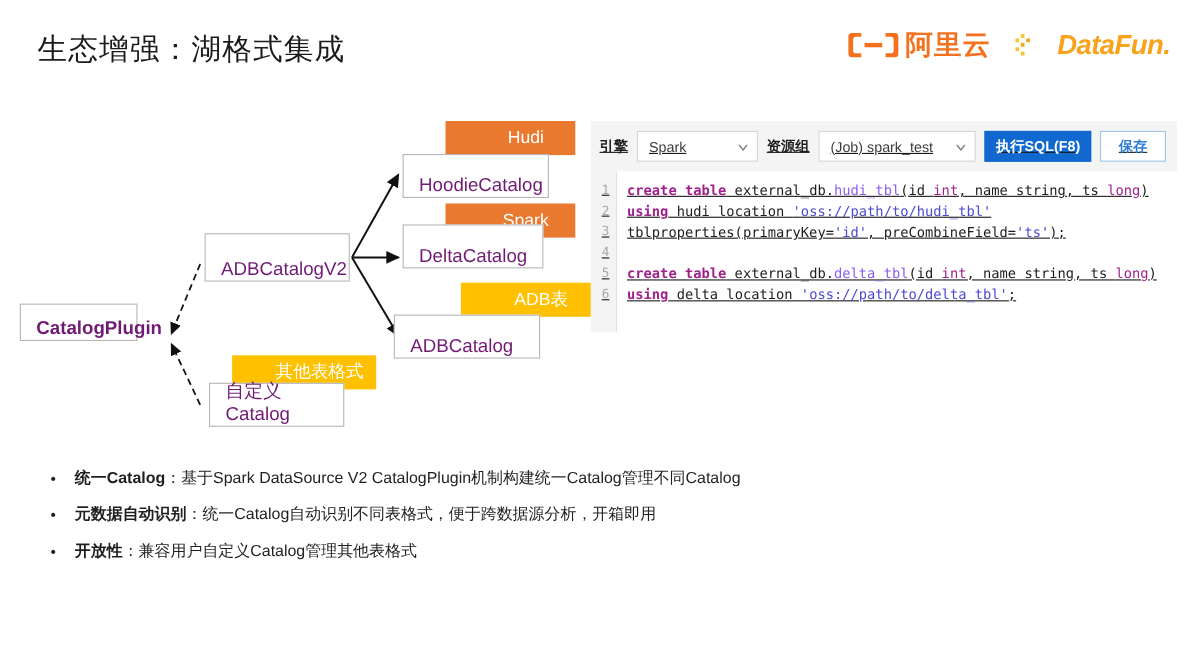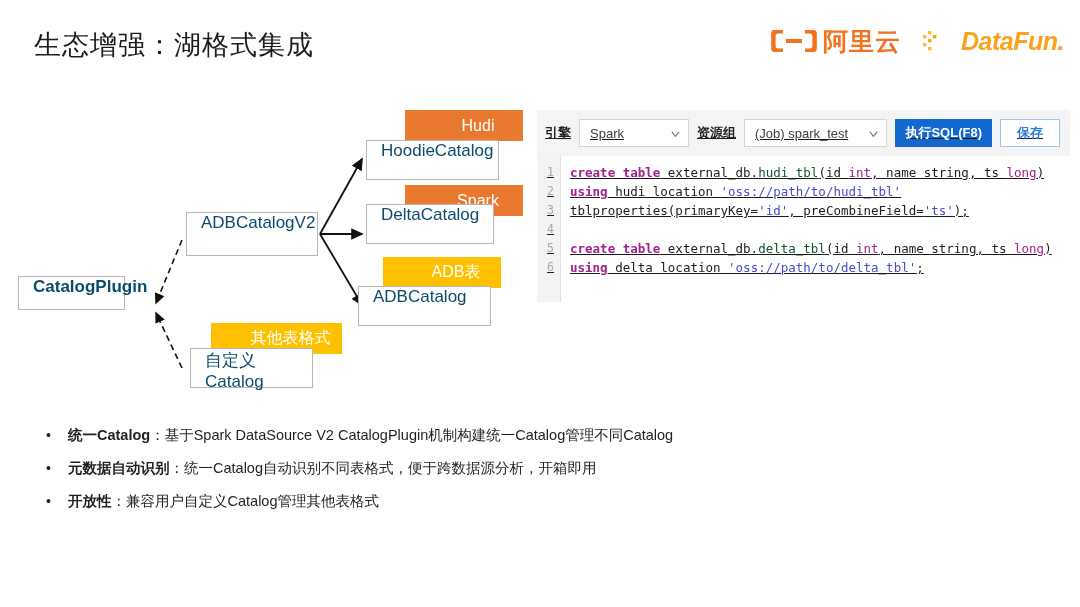--- a/index.html
+++ b/index.html
@@ -75,23 +75,23 @@
     left: 0; top: 0;
     width: 540px; height: 300px;
     pointer-events: none;
   }
   .node-box {
     position: absolute;
     box-sizing: border-box;
     background: #ffffff;
     border: 1px solid #b6b6b6;
     display: flex;
-    align-items: flex-start;
+    align-items: flex-end;
     font-size: 17px;
-    color: #0c4a6e;
+    color: #701a75;
     z-index: 3;
   }
   .node-box > span { padding-left: 14px; }
   .node-box.bold { font-weight: 700; }
   .tag-box {
     position: absolute;
     box-sizing: border-box;
     display: flex;
     align-items: center;
     justify-content: center;
@@ -211,21 +211,21 @@
     font-size: 11.5px;
     flex: none;
   }
   .code-text {
     padding-left: 10px;
     white-space: pre;
     color: #1c1c1c;
   }
   .kw  { color: #A0208C; font-weight: 700; }
   .typ { color: #A0208C; }
-  .id  { color: #14532d; }
+  .id  { color: #8b5cf6; }
   .str { color: #4a4ad2; }
 
   
   #bullets {
     position: absolute;
     left: 46px;
     top: 425px;
     width: 900px;
   }
   .bullet-row {
@@ -292,21 +292,21 @@
     <path d="M320,134 L362,134" stroke="#101010" stroke-width="1.8" fill="none" marker-end="url(#ah)"></path>
     <path d="M320,134 L362,205" stroke="#101010" stroke-width="1.8" fill="none" marker-end="url(#ah)"></path>
   </svg>
 
   <div class="tag-box tag-orange" style="left:405px; top:10px;  width:118px; height:31px;">
     <span>Hudi</span>
   </div>
   <div class="tag-box tag-orange" style="left:405px; top:85px; width:118px; height:31px;">
     <span>Spark</span>
   </div>
-  <div class="tag-box tag-yellow" style="left:383px; top:157px; width:118px; height:31px;justify-content:center;">
+  <div class="tag-box tag-yellow" style="left:419px; top:157px; width:118px; height:31px;justify-content:center;">
     <span>ADB表</span>
   </div>
   <div class="tag-box tag-yellow" style="left:211px; top:223px; width:131px; height:31px;">
     <span>其他表格式</span>
   </div>
 
   <div class="node-box bold" style="left:18px; top:176px; width:107px; height:34px;">
     <span>CatalogPlugin</span>
   </div>
 

